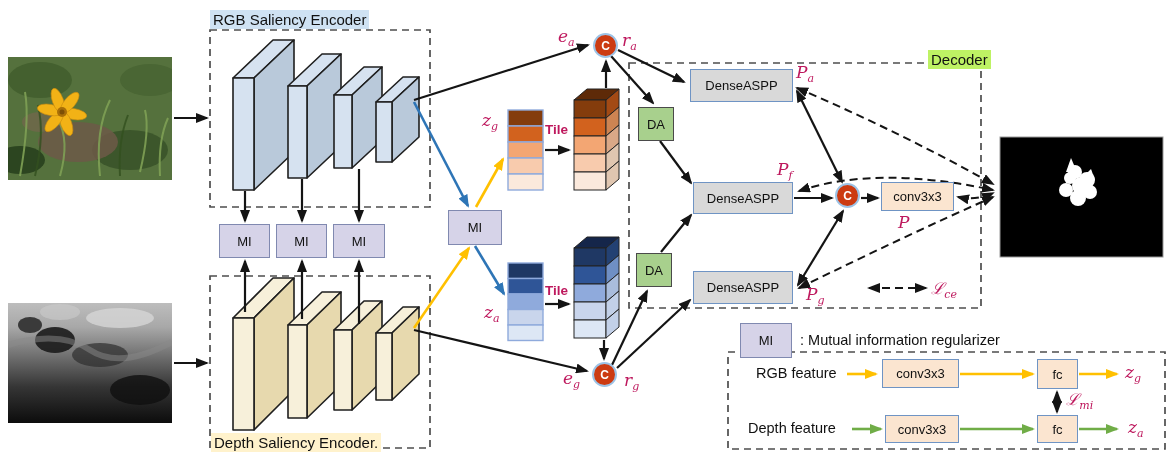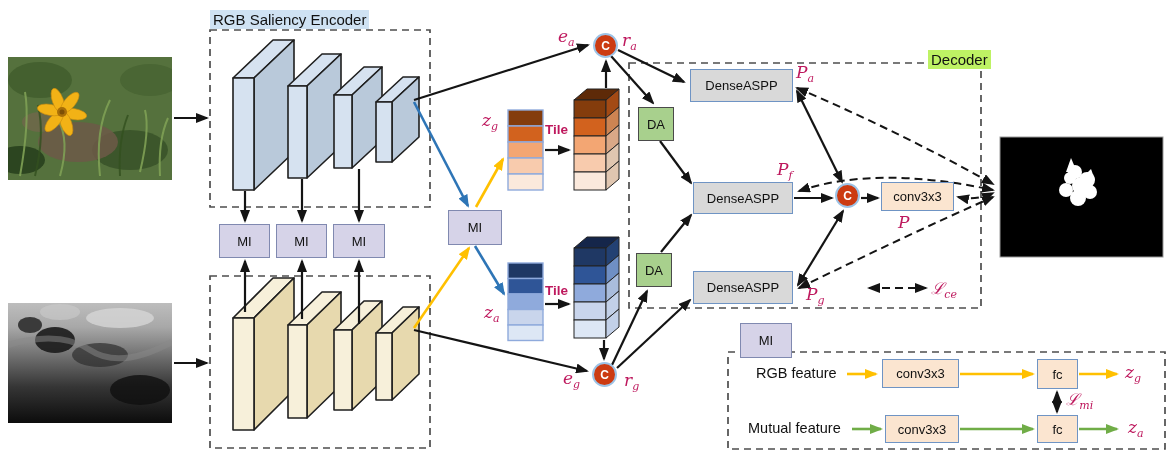--- a/index.html
+++ b/index.html
@@ -252,20 +252,21 @@
   <g stroke="#141414" stroke-width="2" fill="none" stroke-dasharray="8 5">
     <path d="M797,88 Q900,132 993,184" marker-start="url(#mB)" marker-end="url(#mB)"></path>
     <path d="M799,191 Q876,165 993,190" marker-start="url(#mB)" marker-end="url(#mB)"></path>
     <path d="M799,288 Q905,236 993,197" marker-start="url(#mB)" marker-end="url(#mB)"></path>
     <path d="M958,197 Q976,201 993,193" marker-start="url(#mB)" marker-end="url(#mB)"></path>
     <line x1="869" y1="288" x2="926" y2="288" marker-start="url(#mB)" marker-end="url(#mB)"></line>
   </g>
 </svg>
 
 <div class="hl" style="left: 210px; top: 10px; background-color: rgb(207, 226, 243);">RGB Saliency Encoder</div>
+<div class="hl" style="left: 211px; top: 433px; background-color: rgb(255, 242, 204);">Depth Saliency Encoder.</div>
 <div class="hl" style="left: 928px; top: 50px; background-color: #bef264;">Decoder</div>
 
 <div class="box" style="left: 219px; top: 224px; width: 51px; height: 34px; background-color: rgb(214, 211, 232); border-color: rgb(128, 137, 176);">MI</div>
 <div class="box" style="left: 276px; top: 224px; width: 51px; height: 34px; background-color: rgb(214, 211, 232); border-color: rgb(128, 137, 176);">MI</div>
 <div class="box" style="left: 333px; top: 224px; width: 52px; height: 34px; background-color: rgb(214, 211, 232); border-color: rgb(128, 137, 176);">MI</div>
 <div class="box" style="left: 448px; top: 210px; width: 54px; height: 35px; background-color: rgb(214, 211, 232); border-color: rgb(128, 137, 176);">MI</div>
 
 <div class="box" style="left: 638px; top: 107px; width: 36px; height: 34px; background-color: rgb(168, 208, 141); border-color: rgb(74, 74, 74);">DA</div>
 <div class="box" style="left: 636px; top: 253px; width: 36px; height: 34px; background-color: rgb(168, 208, 141); border-color: rgb(74, 74, 74);">DA</div>
 
@@ -289,22 +290,23 @@
 <span class="math" style="left:482px;top:110px;"><span>z</span><sub>g</sub></span>
 <span class="math" style="left:484px;top:302px;"><span>z</span><sub>a</sub></span>
 <span class="math" style="left:796px;top:62px;font-style:italic;"><span>P</span><sub>a</sub></span>
 <span class="math" style="left:777px;top:159px;"><span>P</span><sub>f</sub></span>
 <span class="math" style="left:800px;top:284px;margin-left:6px;"><span>P</span><sub>g</sub></span>
 <span class="math" style="left:898px;top:212px;"><span>P</span><sub></sub></span>
 <span class="math small-math" style="left:931px;top:277px;"><span>ℒ</span><sub>ce</sub></span>
 <span class="math small-math" style="left:1066px;top:388px;"><span>ℒ</span><sub>mi</sub></span>
 
 <div class="box" style="left: 740px; top: 323px; width: 52px; height: 35px; background-color: rgb(214, 211, 232); border-color: rgb(128, 137, 176);">MI</div>
+<div class="lbl" style="left:800px;top:332px;">: Mutual information regularizer</div>
 <div class="lbl" style="left:748px;top:365px;margin-left:8px;">RGB feature</div>
-<div class="lbl" style="left:748px;top:420px;">Mutual feature</div>
+<div class="lbl" style="left:748px;top:420px;">Depth feature</div>
 <div class="box" style="left: 882px; top: 359px; width: 77px; height: 29px; background-color: rgb(251, 229, 208); border-color: rgb(111, 148, 196);">conv3x3</div>
 <div class="box" style="left: 885px; top: 415px; width: 74px; height: 28px; background-color: rgb(251, 229, 208); border-color: rgb(111, 148, 196);">conv3x3</div>
 <div class="box" style="left: 1037px; top: 359px; width: 41px; height: 30px; background-color: rgb(251, 229, 208); border-color: rgb(111, 148, 196);">fc</div>
 <div class="box" style="left: 1037px; top: 415px; width: 41px; height: 28px; background-color: rgb(251, 229, 208); border-color: rgb(111, 148, 196);">fc</div>
 <span class="math" style="left:1125px;top:362px;"><span>z</span><sub>g</sub></span>
 <span class="math" style="left:1128px;top:417px;"><span>z</span><sub>a</sub></span>
 
 </div>
 
 </body></html>

